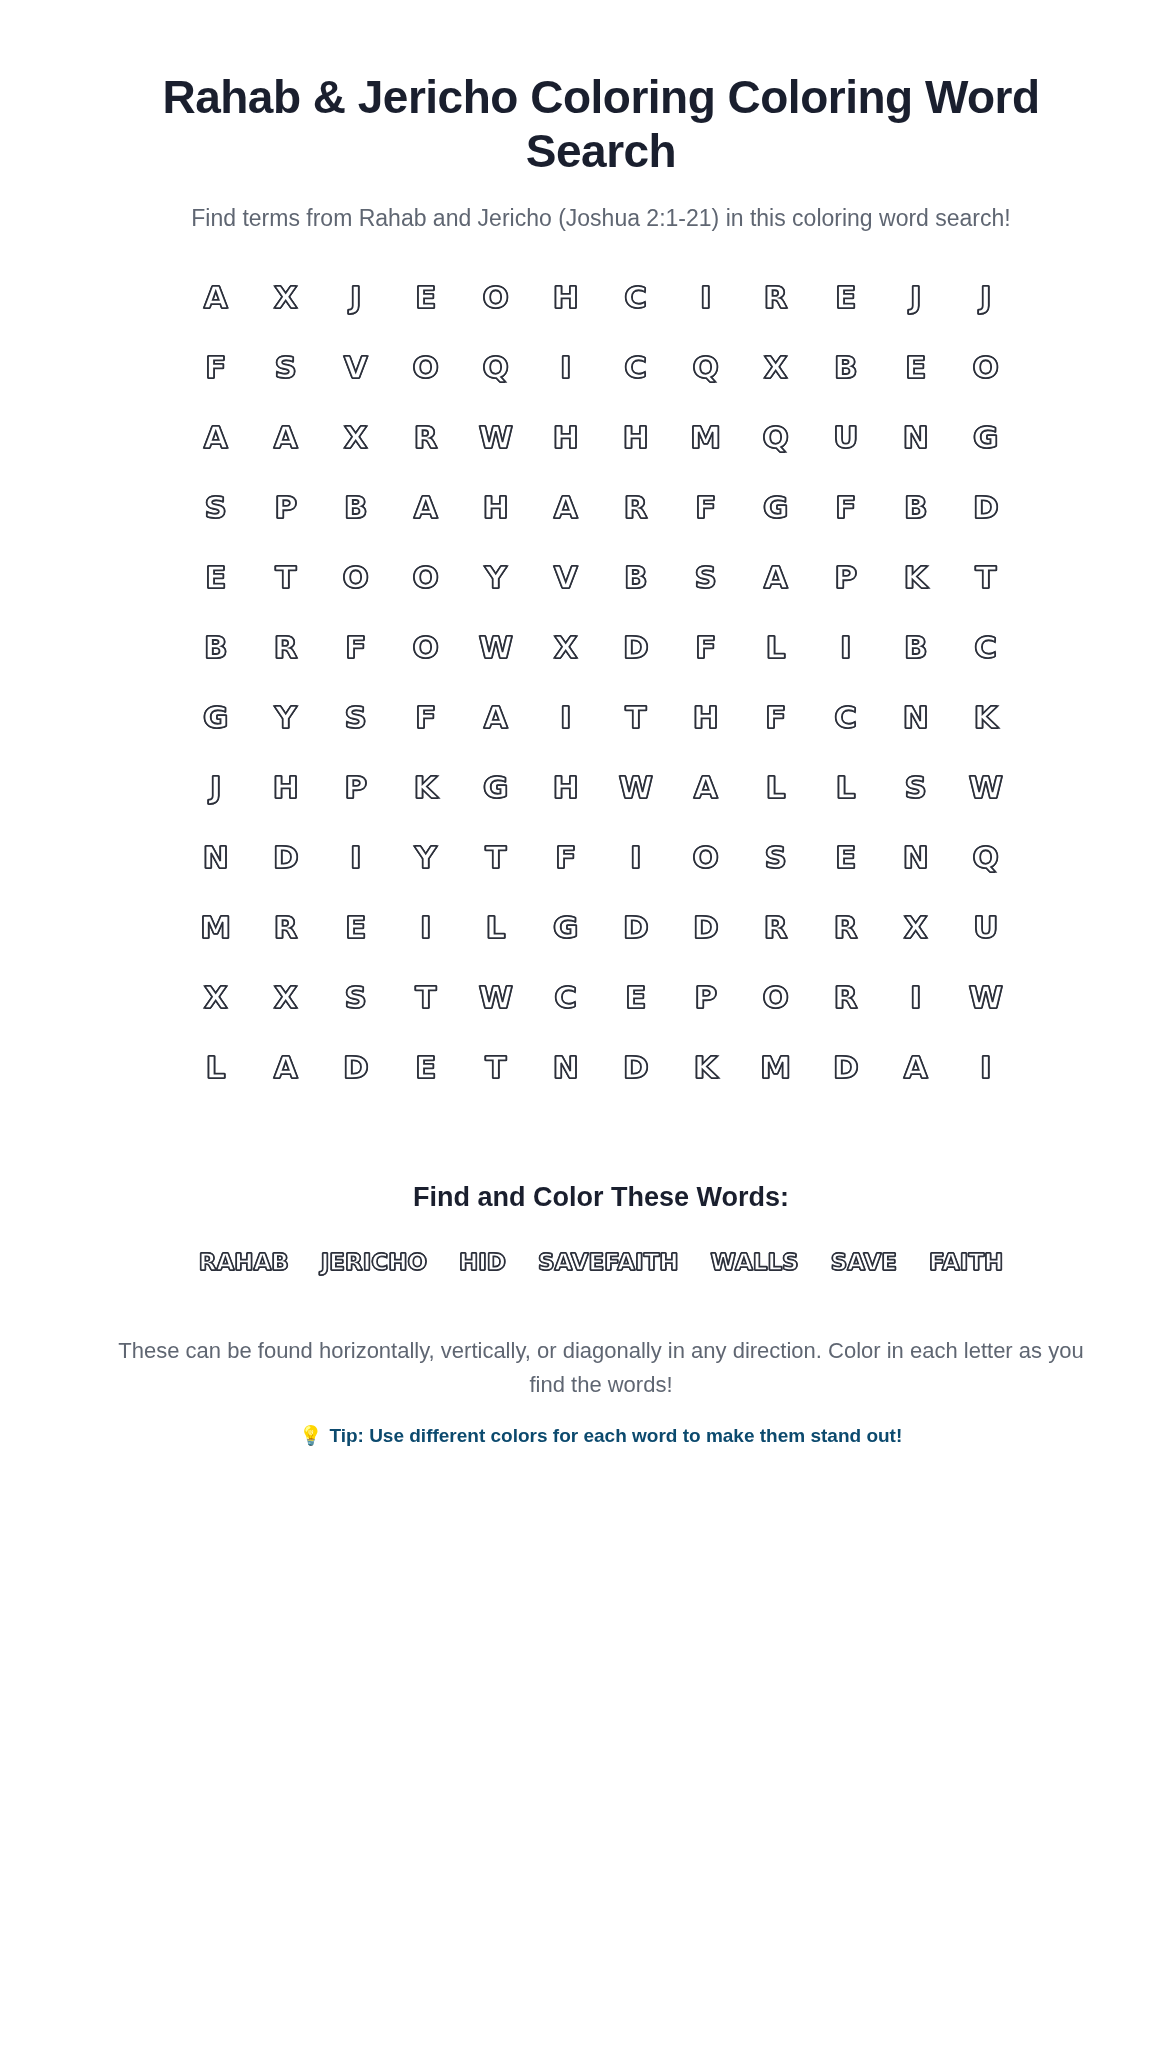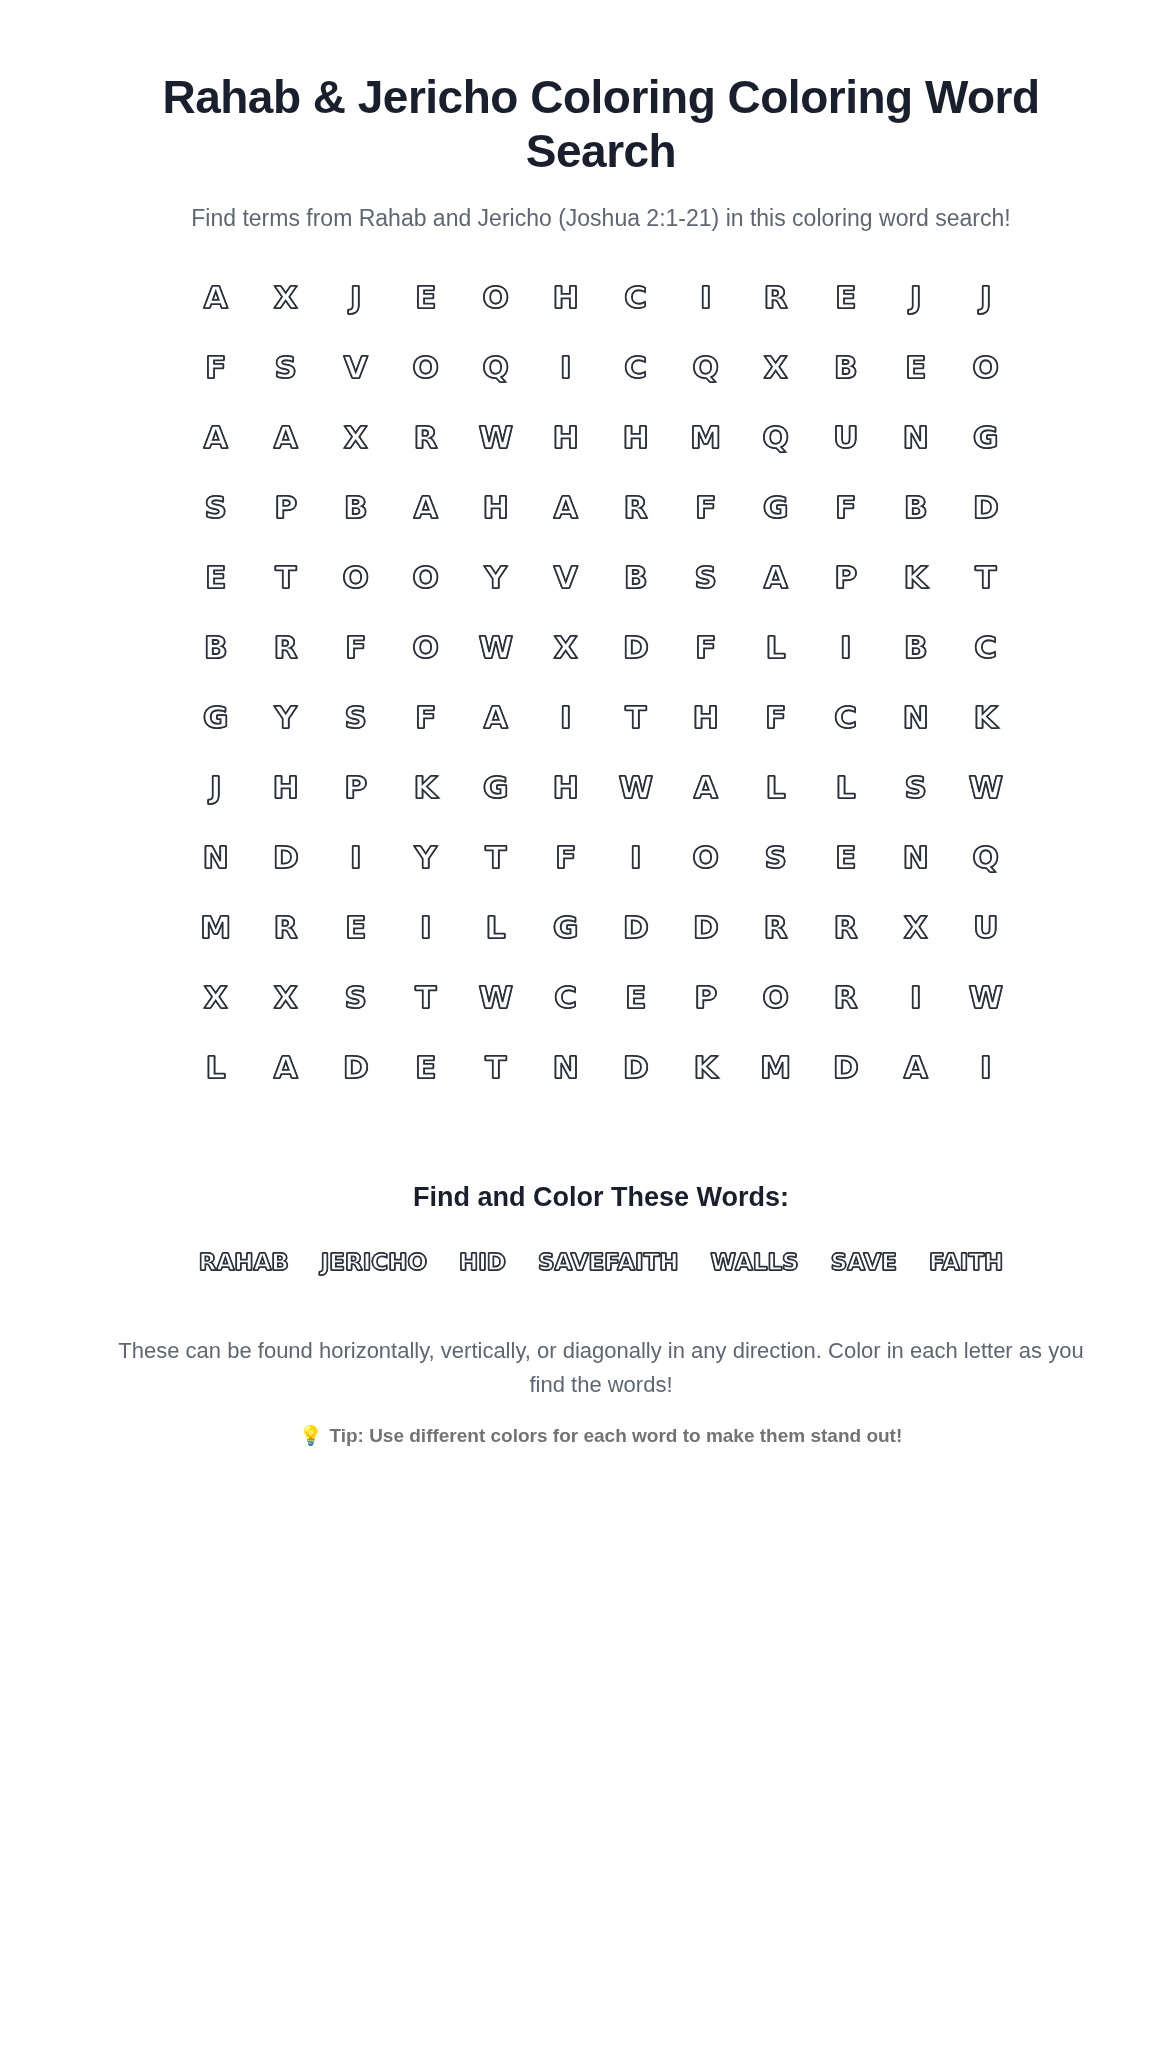--- a/index.html
+++ b/index.html
@@ -120,21 +120,21 @@
     line-height: 1.55;
     text-align: center;
     color: #5f6672;
     max-width: 1080px;
     margin: 0 auto 22px auto;
   }
   .tip-line {
     text-align: center;
     font-size: 19px;
     font-weight: 700;
-    color: #737373;
+    color: #0c4a6e;
     margin: 0;
   }
   .tip-line .emoji {
     margin-right: 6px;
     font-size: 19px;
   }
 </style>
 </head>
 <body>
 

